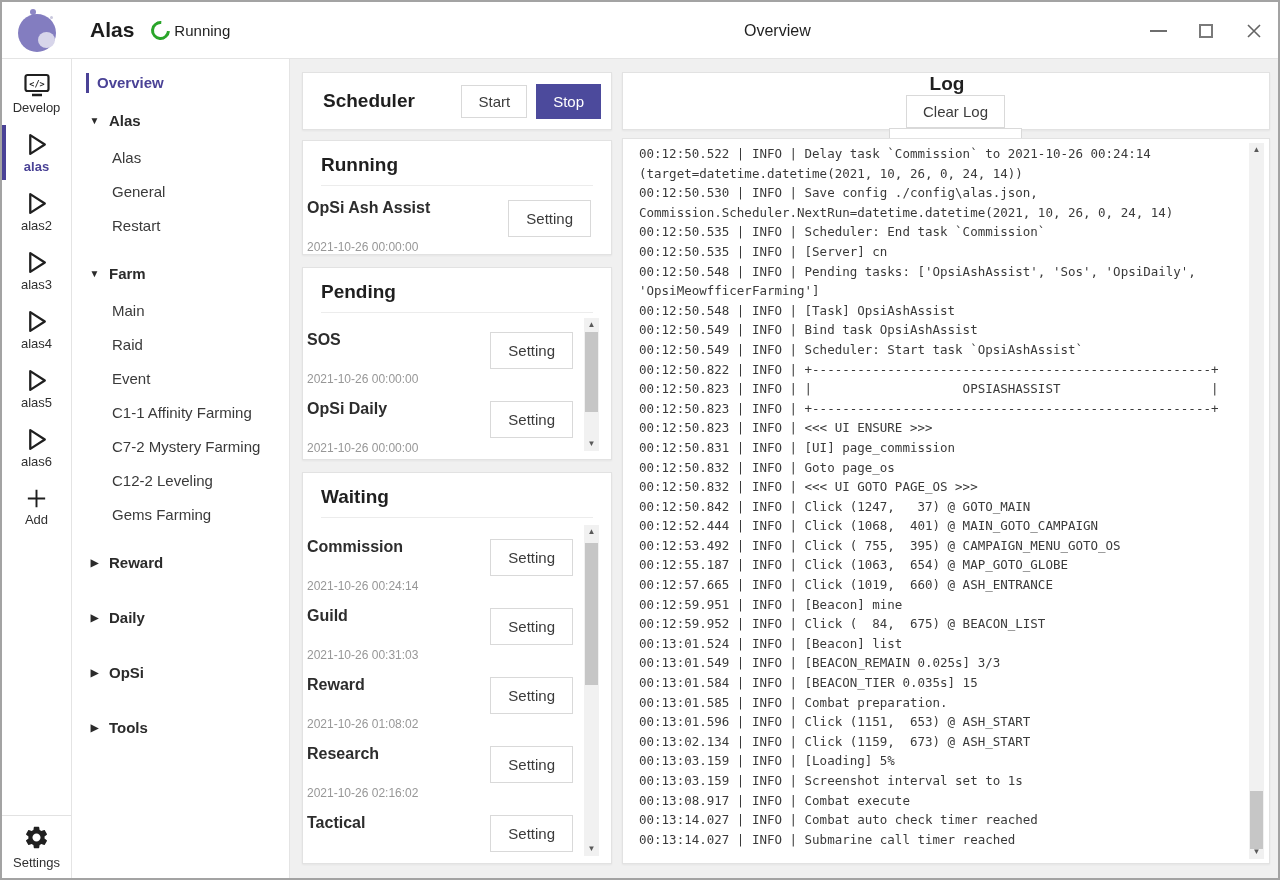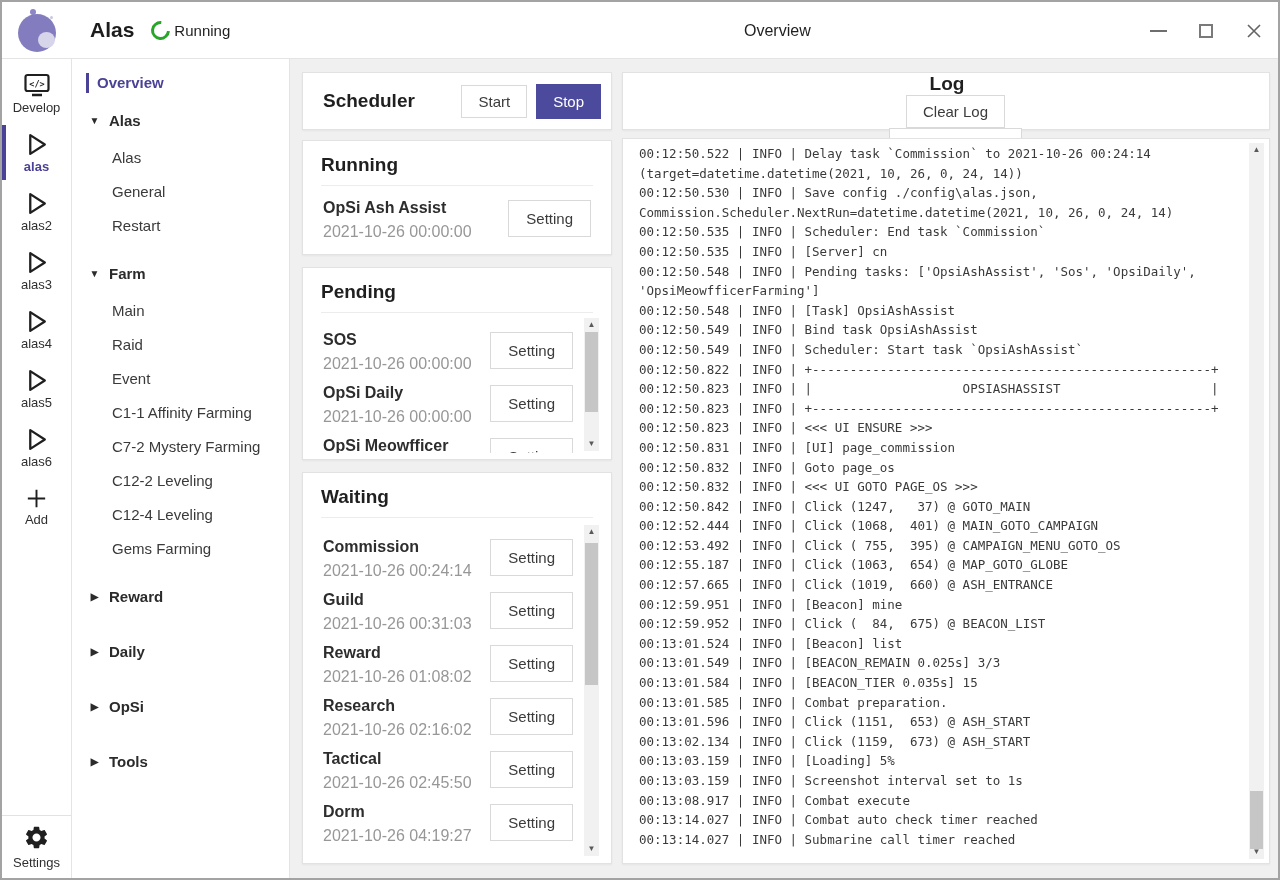--- a/index.html
+++ b/index.html
@@ -63,23 +63,23 @@
   .btn.primary{background:var(--accent-button);border-color:var(--accent-button);color:#fff;padding:8px 16px;}
   #scheduler-card .btn{margin-left:9px;}
   #log-header-card .btn{margin-left:17px;}
   #log-header-card .btn.off{padding:7px 12px;}
 
   .section-header{margin:0 18px;padding:13px 0 9px;font-size:19px;font-weight:600;color:#1f1f1f;border-bottom:1px solid #ececec;}
   .task-list{padding-top:6px;}
   .scroll-list{position:absolute;left:0;right:0;overflow:hidden;padding-top:2px;}
   #pending-card .scroll-list{top:54px;bottom:6px;}
   #waiting-card .scroll-list{top:56px;bottom:6px;}
-  .task-row{position:relative;padding:6px 120px 6px 20px;min-height:50px;}
+  .task-row{position:relative;padding:6px 120px 6px 4px;min-height:50px;}
   .task-name{font-size:16px;font-weight:700;color:#2d2d2d;line-height:20px;}
-  .task-time{font-size:16px;color:var(--time-text);margin-top:6px;line-height:15px;}
+  .task-time{font-size:12px;color:var(--time-text);margin-top:22px;line-height:15px;}
   .setting-btn{position:absolute;top:8px;right:38px;font-family:"Liberation Sans",sans-serif;font-size:15px;color:#3b3b3b;background:#fff;border:1px solid #d9d9d9;height:37px;padding:0 17px;cursor:pointer;}
   #running-card .setting-btn{right:20px;}
 
   
   .log-lines{position:absolute;left:16px;top:5px;right:36px;bottom:6px;overflow:hidden;font-family:"DejaVu Sans Mono",monospace;font-size:12.5px;line-height:19.6px;color:var(--log-text);white-space:pre;}
 
   
   .scrollbar{position:absolute;width:15px;background:#f1f1f1;}
   #pending-card .scrollbar{right:12px;top:50px;bottom:8px;}
   #waiting-card .scrollbar{right:12px;top:52px;bottom:7px;}
@@ -201,21 +201,20 @@
         <span class="tri">▼</span>
         <span>Farm</span>
       </div>
       <div class="menu-group-items">
         <div class="menu-item">Main</div>
         <div class="menu-item">Raid</div>
         <div class="menu-item">Event</div>
         <div class="menu-item">C1-1 Affinity Farming</div>
         <div class="menu-item">C7-2 Mystery Farming</div>
         <div class="menu-item">C12-2 Leveling</div>
-        <div class="menu-item">C12-4 Leveling</div>
         <div class="menu-item">Gems Farming</div>
       </div>
     </div>
 
     <div class="menu-group collapsed">
       <div class="menu-group-header">
         <span class="tri">▶</span>
         <span>Reward</span>
       </div>
     </div>

